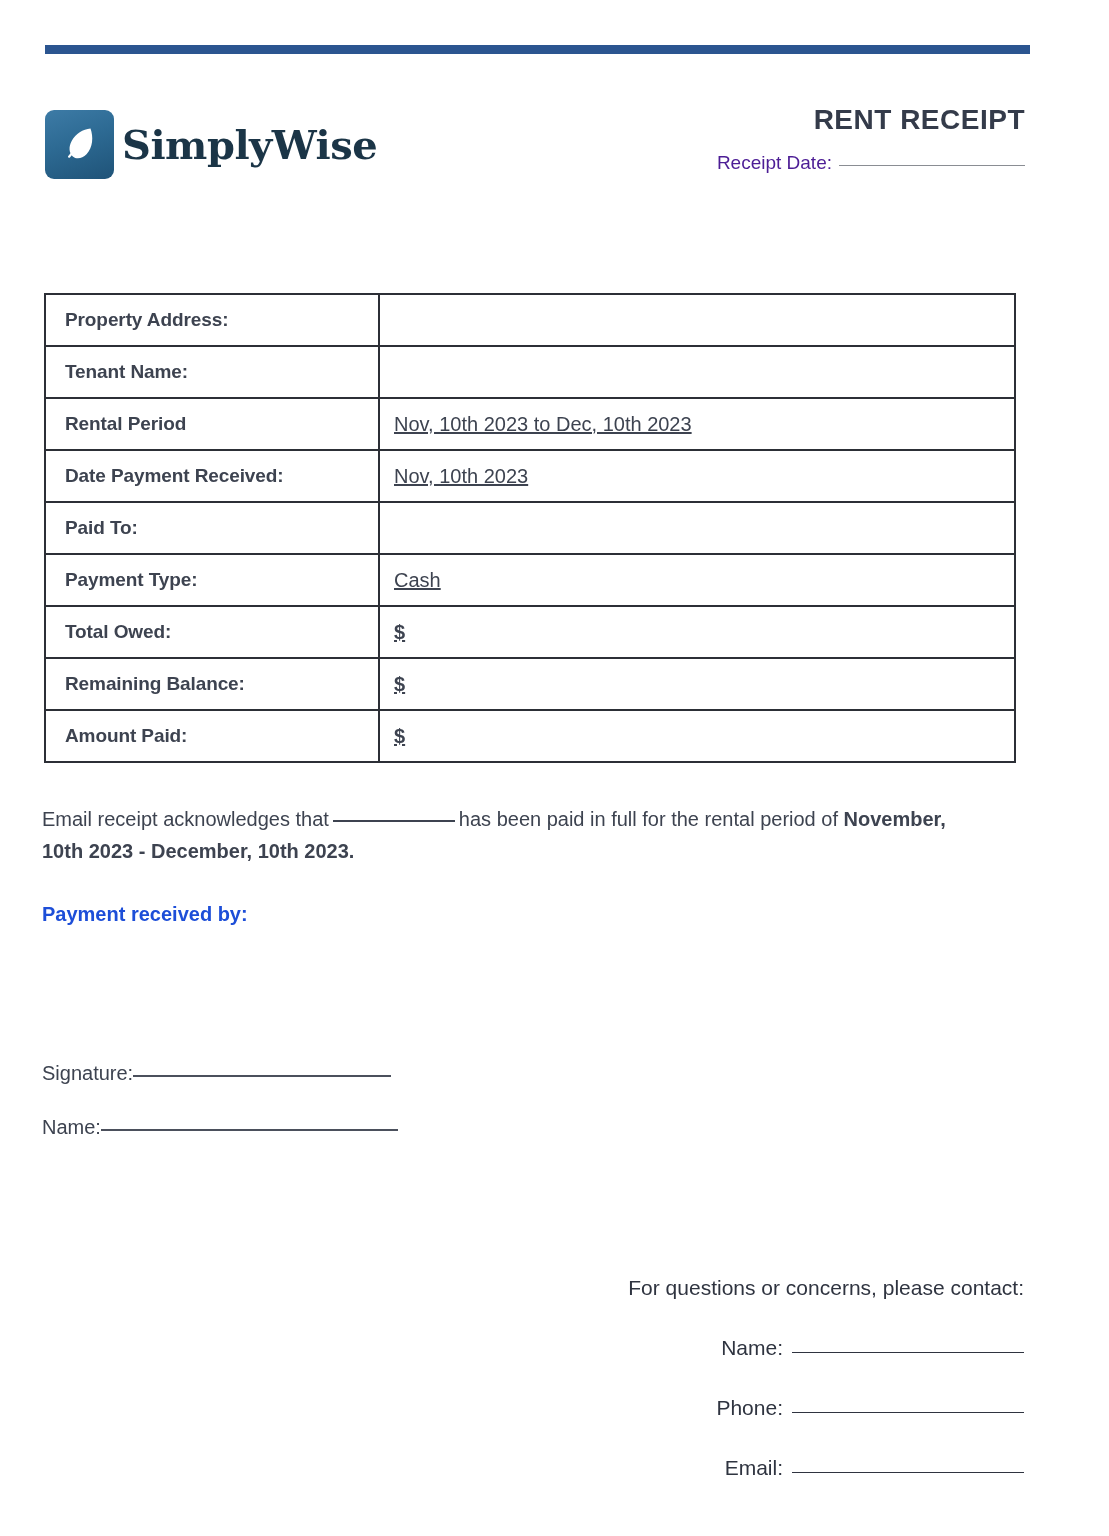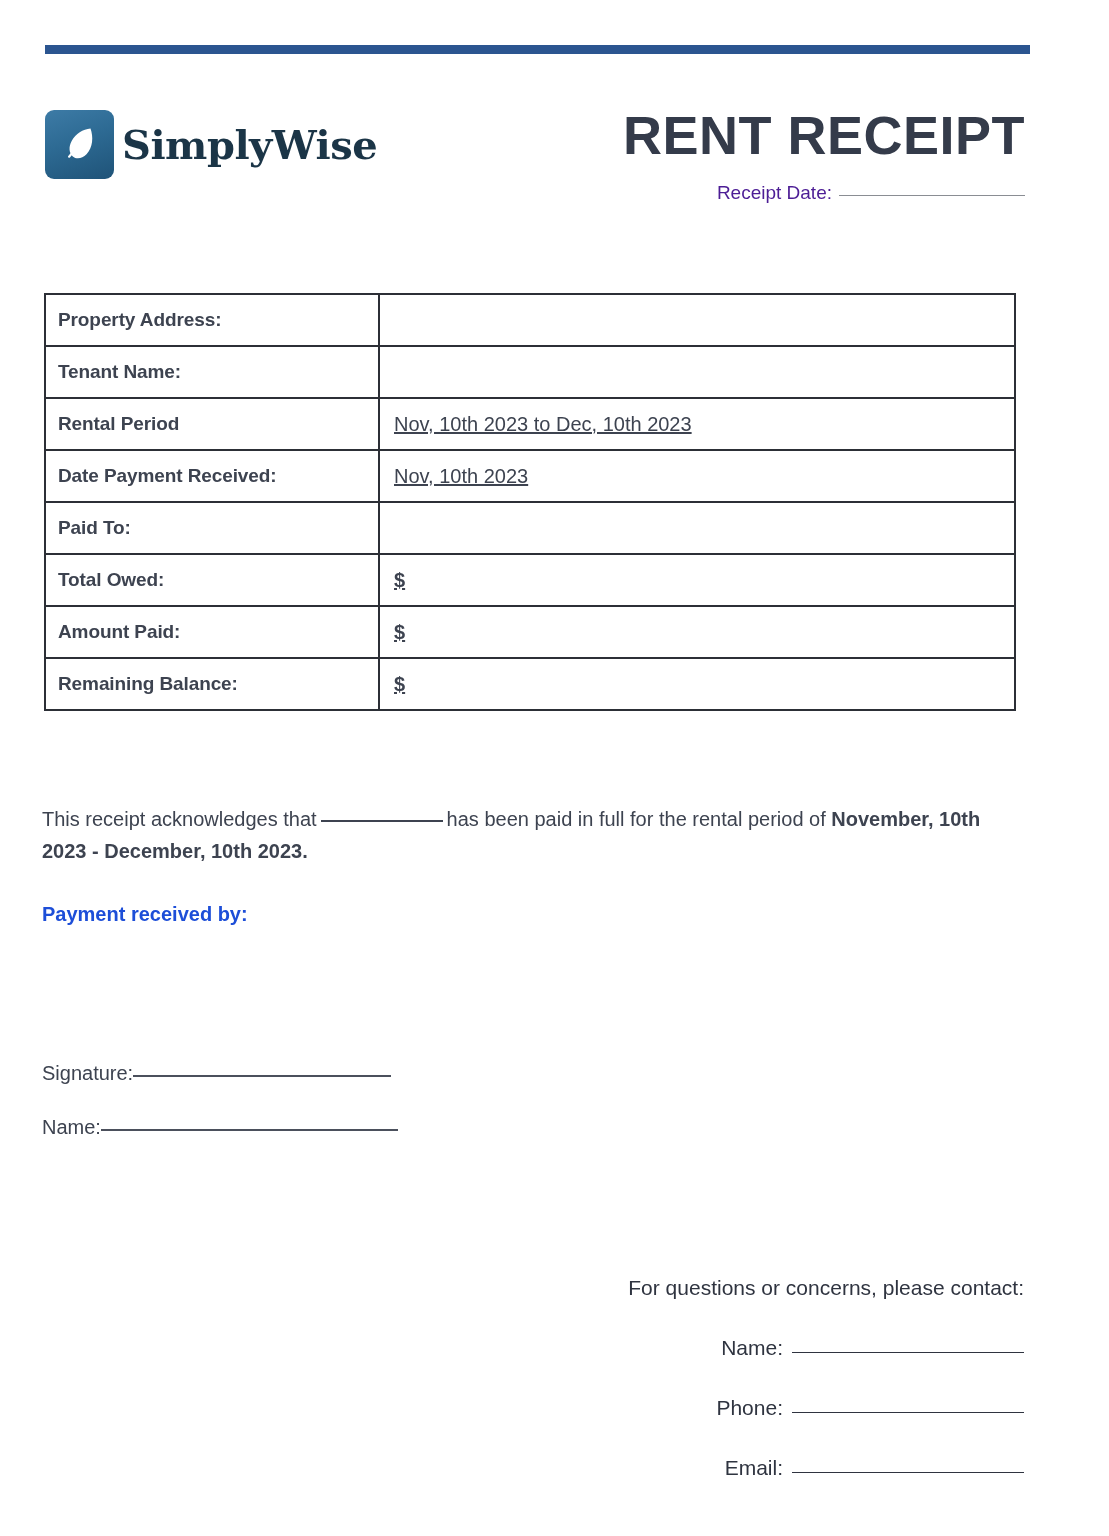--- a/index.html
+++ b/index.html
@@ -65,21 +65,21 @@
     white-space: nowrap;
   }
 
   .title-block {
     position: absolute;
     right: 0;
     top: 0;
     text-align: right;
   }
   .doc-title {
-    font-size: 54px;
+    font-size: 28px;
     font-weight: 700;
     letter-spacing: 0.5px;
     color: #343b4a;
     line-height: 1.15;
     margin: 0;
     white-space: nowrap;
   }
   .receipt-date-line {
     margin-top: 16px;
     font-size: 19px;
@@ -104,21 +104,21 @@
     position: absolute;
     left: 44px;
     top: 293px;
     width: 972px;
     border-collapse: collapse;
     table-layout: fixed;
   }
   .info-table td {
     border: 2px solid #2c2f36;
     height: 52px;
-    padding: 0 12px;
+    padding: 0 19px;
     vertical-align: middle;
   }
   .info-table td.label-cell {
     width: 334px;
     font-size: 19px;
     font-weight: 700;
     color: #3d4350;
     letter-spacing: -0.1px;
   }
   .info-table td.value-cell {
@@ -260,40 +260,44 @@
     <tr>
       <td class="label-cell">Date Payment Received:</td>
       <td class="value-cell">Nov, 10th 2023</td>
     </tr>
 
     <tr>
       <td class="label-cell">Paid To:</td>
       <td class="value-cell"></td>
     </tr>
 
+    <tr>
+      <td class="label-cell">Payment Type:</td>
+      <td class="value-cell">Cash</td>
+    </tr>
 
     <tr>
       <td class="label-cell">Total Owed:</td>
       <td class="value-cell money">$</td>
     </tr>
 
     <tr>
+      <td class="label-cell">Remaining Balance:</td>
+      <td class="value-cell money">$</td>
+    </tr>
+
+    <tr>
       <td class="label-cell">Amount Paid:</td>
       <td class="value-cell money">$</td>
     </tr>
 
-    <tr>
-      <td class="label-cell">Remaining Balance:</td>
-      <td class="value-cell money">$</td>
-    </tr>
-
   </tbody>
 </table>
 
-<p class="ack"><span>This receipt acknowledges that</span><span class="fill-rule w-ack"></span><span>has been paid in full for the rental period of</span>
+<p class="ack"><span>Email receipt acknowledges that</span><span class="fill-rule w-ack"></span><span>has been paid in full for the rental period of</span>
   <span class="ack-strong">November, 10th 2023 - December, 10th 2023.</span>
 </p>
 
 <div class="received-by">Payment received by:</div>
 
 <div class="sig-line signature">
   <span>Signature:</span>
   <span class="fill-rule"></span>
 </div>
 

